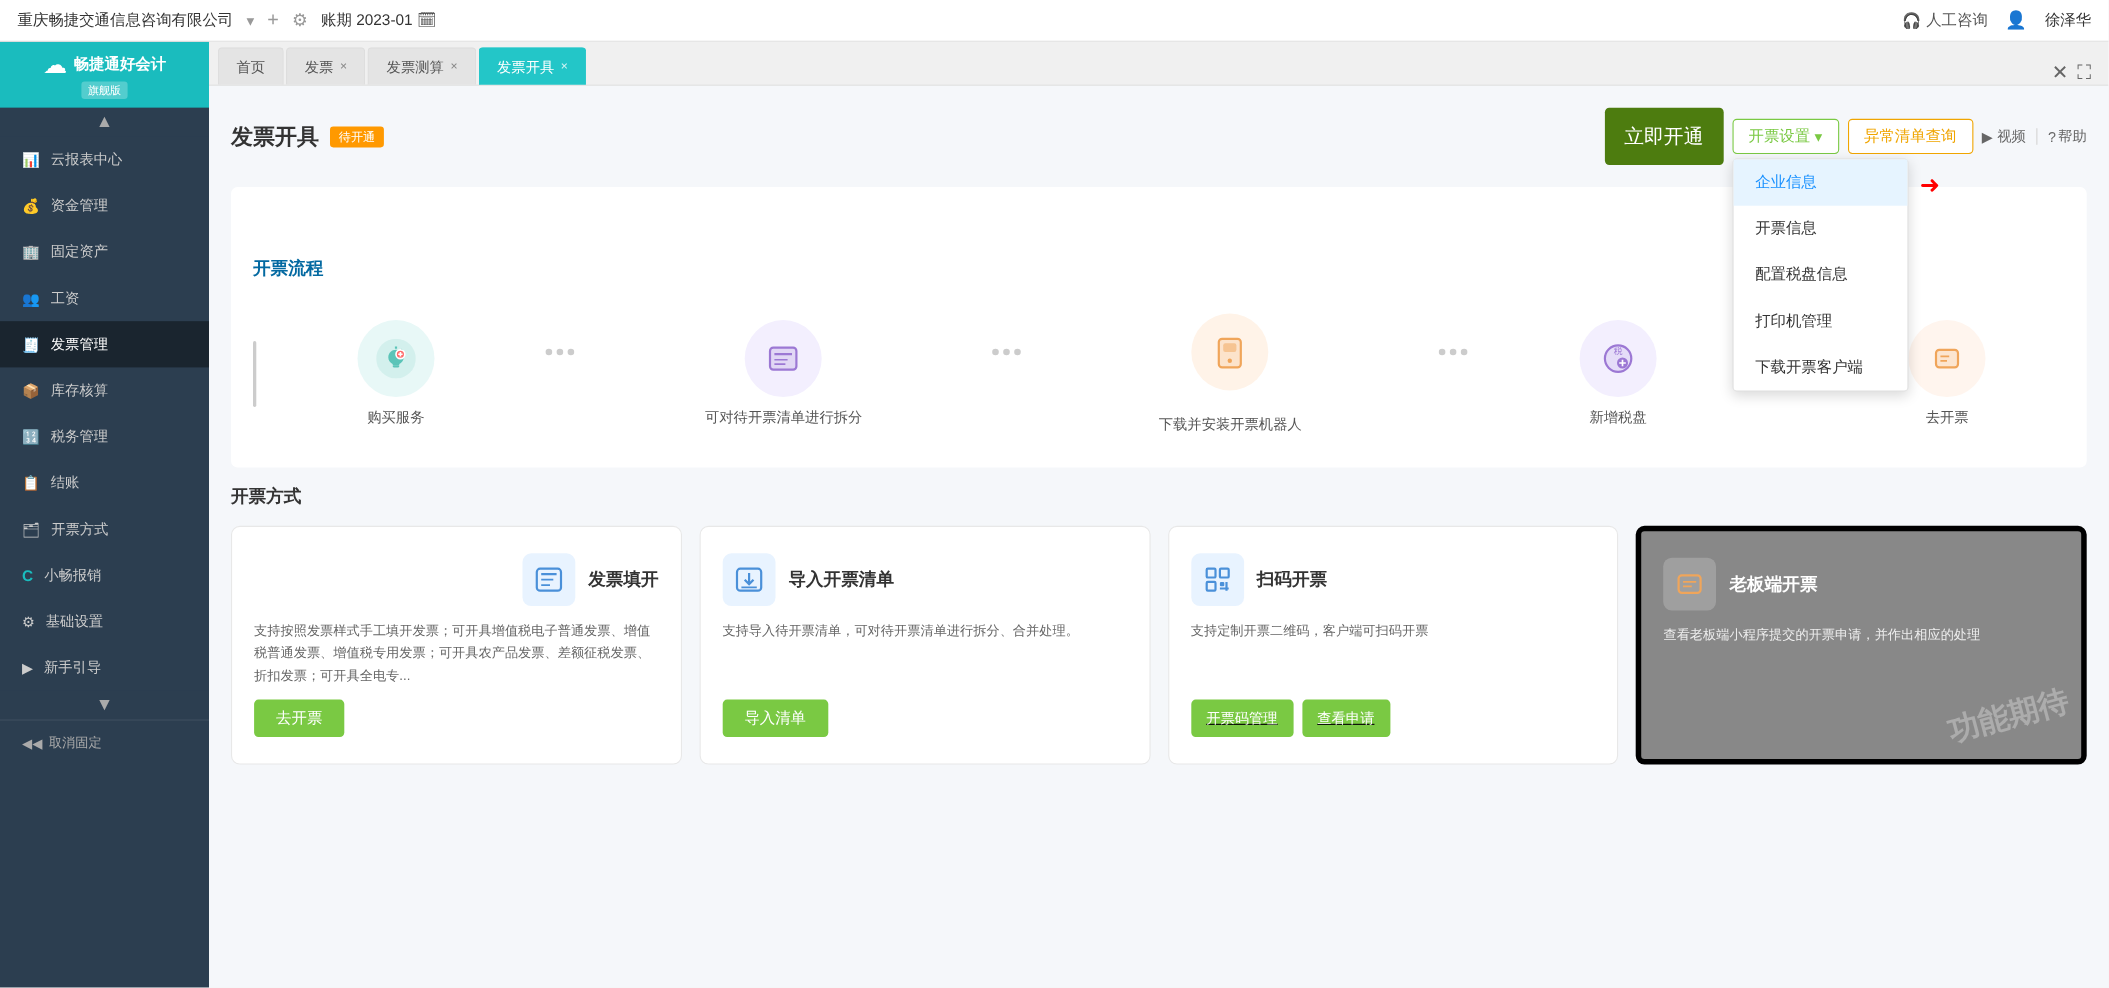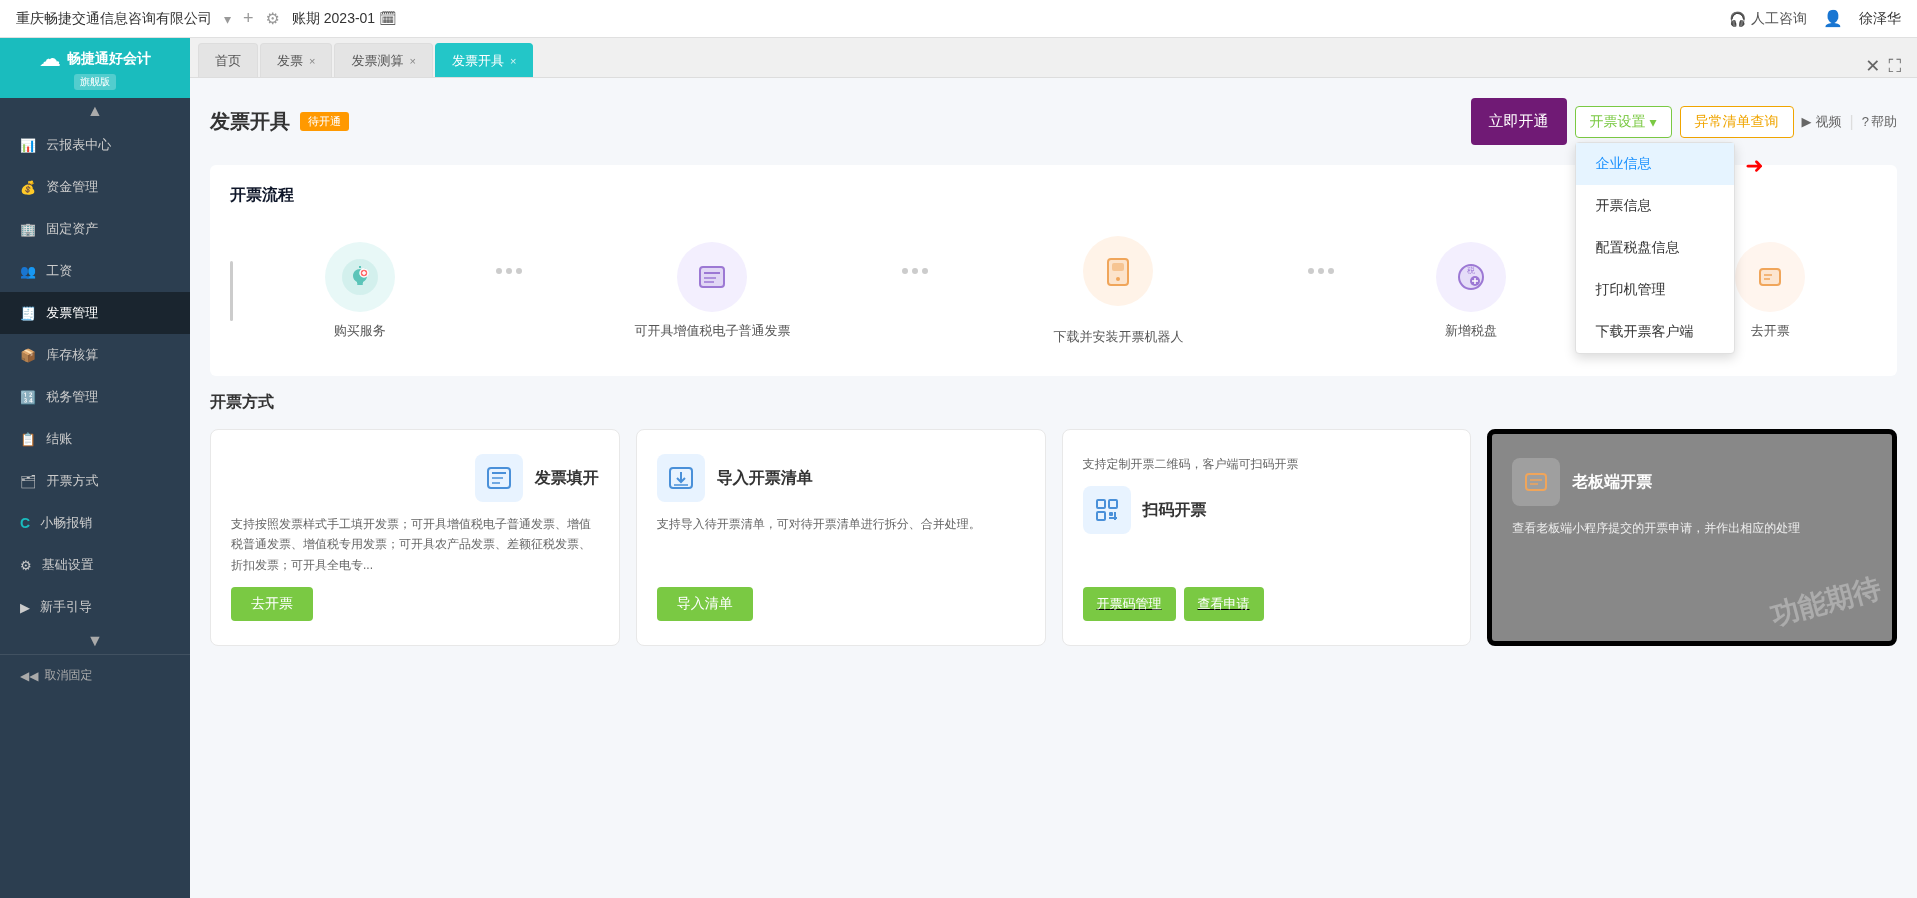--- a/index.html
+++ b/index.html
@@ -138,21 +138,21 @@
         <span style="font-size:18px;color:#666;cursor:pointer;">⛶</span>
       </div>
     </div>
 
     <div style="flex:1;background:#f5f7fa;overflow:auto;padding:20px;position:relative;">
 
       <div style="display:flex;align-items:center;gap:10px;margin-bottom:20px;">
         <span style="font-size:20px;font-weight:bold;color:#333;">发票开具</span>
         <span style="background:#f90;color:#fff;font-size:11px;padding:2px 8px;border-radius:3px;">待开通</span>
         <div style="margin-left:auto;display:flex;align-items:center;gap:8px;position:relative;">
-          <button style="background:#701a75;color:#fff;border:none;padding:14px 18px;border-radius:4px;font-size:15px;cursor:pointer;font-weight:500;">立即开通</button>
+          <button style="background:#4d7c0f;color:#fff;border:none;padding:14px 18px;border-radius:4px;font-size:18px;cursor:pointer;font-weight:500;">立即开通</button>
           <div style="position:relative;">
             <button style="background:#fff;color:#7ac943;border:1.5px solid #7ac943;padding:6px 14px;border-radius:4px;font-size:14px;cursor:pointer;display:flex;align-items:center;gap:4px;">
               <span>开票设置</span>
               <span>▾</span>
             </button>
 
             <div style="position:absolute;top:calc(100% + 4px);left:0;background:#fff;border:1px solid #e0e0e0;border-radius:4px;box-shadow:0 4px 12px rgba(0,0,0,0.15);z-index:100;min-width:160px;">
 
               <div style="position:absolute;top:10px;right:-30px;color:red;font-size:22px;">➜</div>
               <div style="padding:12px 20px;font-size:14px;color:#1890ff;cursor:pointer;background:#e6f4ff;">
@@ -179,21 +179,21 @@
           </button>
           <span style="color:#ddd;">|</span>
           <button style="background:none;border:none;color:#666;font-size:13px;cursor:pointer;display:flex;align-items:center;gap:2px;">
             <span>?</span>
             <span>帮助</span>
           </button>
         </div>
       </div>
 
       <div style="background:#fff;border-radius:6px;padding:20px;margin-bottom:16px;">
-        <div style="font-size:16px;font-weight:bold;color:#0f172a;margin-bottom:20px;">开票流程</div>
+        <div style="font-size:16px;font-weight:bold;color:#0369a1;margin-bottom:20px;margin-top:44px;">开票流程</div>
         <div style="display:flex;align-items:center;padding:10px 0;">
 
           <div style="width:3px;height:60px;background:#ccc;margin-right:20px;border-radius:2px;"></div>
 
           <div style="display:flex;flex-direction:column;align-items:center;gap:10px;flex:1;">
             <div style="width:70px;height:70px;border-radius:50%;background:#e8f8f7;display:flex;align-items:center;justify-content:center;font-size:26px;">
               <svg width="36" height="36" viewBox="0 0 36 36">
                   <circle cx="18" cy="18" r="18" fill="#5bc4b8" opacity="0.15"></circle>
                   <path d="M18 10 C14 10 11 13 11 17 C11 20 13 22 15 23 L15 24 L21 24 L21 23 C23 22 25 20 25 17 C25 13 22 10 18 10Z" fill="#5bc4b8"></path>
                   <rect x="15" y="24" width="6" height="2" rx="1" fill="#5bc4b8"></rect>
@@ -216,21 +216,21 @@
           <div style="display:flex;flex-direction:column;align-items:center;gap:10px;flex:1.5;">
             <div style="width:70px;height:70px;border-radius:50%;background:#f3effe;display:flex;align-items:center;justify-content:center;font-size:26px;">
               <svg width="36" height="36" viewBox="0 0 36 36">
                   <rect x="6" y="8" width="24" height="20" rx="3" fill="#9c78d4" opacity="0.2"></rect>
                   <rect x="6" y="8" width="24" height="20" rx="3" stroke="#9c78d4" stroke-width="2" fill="none"></rect>
                   <line x1="10" y1="14" x2="26" y2="14" stroke="#9c78d4" stroke-width="2"></line>
                   <line x1="10" y1="19" x2="22" y2="19" stroke="#9c78d4" stroke-width="1.5"></line>
                   <line x1="10" y1="23" x2="20" y2="23" stroke="#9c78d4" stroke-width="1.5"></line>
                 </svg>
             </div>
-            <span style="font-size:13px;color:#555;text-align:center;">可开具增值税电子普通发票</span>
+            <span style="font-size:13px;color:#555;text-align:center;">可对待开票清单进行拆分</span>
           </div>
 
           <div style="flex:0.4;display:flex;align-items:center;justify-content:center;gap:4px;position:relative;top:-20px;">
             <span style="width:6px;height:6px;border-radius:50%;background:#ccc;display:inline-block;"></span>
             <span style="width:6px;height:6px;border-radius:50%;background:#ccc;display:inline-block;"></span>
             <span style="width:6px;height:6px;border-radius:50%;background:#ccc;display:inline-block;"></span>
           </div>
 
           <div style="display:flex;flex-direction:column;align-items:center;gap:22px;flex:1.5;">
             <div style="width:70px;height:70px;border-radius:50%;background:#fff3e8;display:flex;align-items:center;justify-content:center;">
@@ -314,34 +314,34 @@
                     <line x1="7" y1="21" x2="21" y2="21" stroke="#4a90d9" stroke-width="1.5"></line>
                   </svg>
               </div>
               <span style="font-size:16px;font-weight:bold;color:#333;">导入开票清单</span>
             </div>
             <div style="font-size:12px;color:#666;line-height:1.7;">支持导入待开票清单，可对待开票清单进行拆分、合并处理。</div>
             <button style="background:#7ac943;color:#fff;border:none;padding:8px 20px;border-radius:4px;font-size:14px;cursor:pointer;align-self:flex-start;margin-top:auto;">导入清单</button>
           </div>
 
           <div style="background:#fff;border:1px solid #e8e8e8;border-radius:8px;padding:24px 20px;display:flex;flex-direction:column;gap:12px;">
-            <div style="font-size:12px;color:#666;line-height:1.7;">支持定制开票二维码，客户端可扫码开票</div>
             <div style="display:flex;align-items:center;gap:12px;">
               <div style="width:48px;height:48px;border-radius:8px;background:#e8f3ff;display:flex;align-items:center;justify-content:center;">
                 <svg width="28" height="28" viewBox="0 0 28 28">
                     <rect x="4" y="4" width="8" height="8" rx="1" fill="none" stroke="#4a90d9" stroke-width="2"></rect>
                     <rect x="16" y="4" width="8" height="8" rx="1" fill="none" stroke="#4a90d9" stroke-width="2"></rect>
                     <rect x="4" y="16" width="8" height="8" rx="1" fill="none" stroke="#4a90d9" stroke-width="2"></rect>
                     <rect x="16" y="16" width="4" height="4" rx="1" fill="#4a90d9"></rect>
                     <line x1="22" y1="16" x2="22" y2="24" stroke="#4a90d9" stroke-width="2"></line>
                     <line x1="16" y1="22" x2="24" y2="22" stroke="#4a90d9" stroke-width="2"></line>
                   </svg>
               </div>
               <span style="font-size:16px;font-weight:bold;color:#333;">扫码开票</span>
             </div>
+            <div style="font-size:12px;color:#666;line-height:1.7;">支持定制开票二维码，客户端可扫码开票</div>
             <div style="display:flex;gap:8px;margin-top:auto;text-decoration:underline;">
               <button style="background:#7ac943;color:#fff;border:none;padding:8px 14px;border-radius:4px;font-size:13px;cursor:pointer;">开票码管理</button>
               <button style="background:#7ac943;color:#fff;border:none;padding:8px 14px;border-radius:4px;font-size:13px;cursor:pointer;">查看申请</button>
             </div>
           </div>
 
           <div style="background:#888;border:5px solid #000000;border-radius:8px;padding:24px 20px;display:flex;flex-direction:column;gap:12px;position:relative;overflow:hidden;">
             <div style="display:flex;align-items:center;gap:12px;">
               <div style="width:48px;height:48px;border-radius:8px;background:rgba(255,255,255,0.2);display:flex;align-items:center;justify-content:center;">
                 <svg width="28" height="28" viewBox="0 0 28 28">

